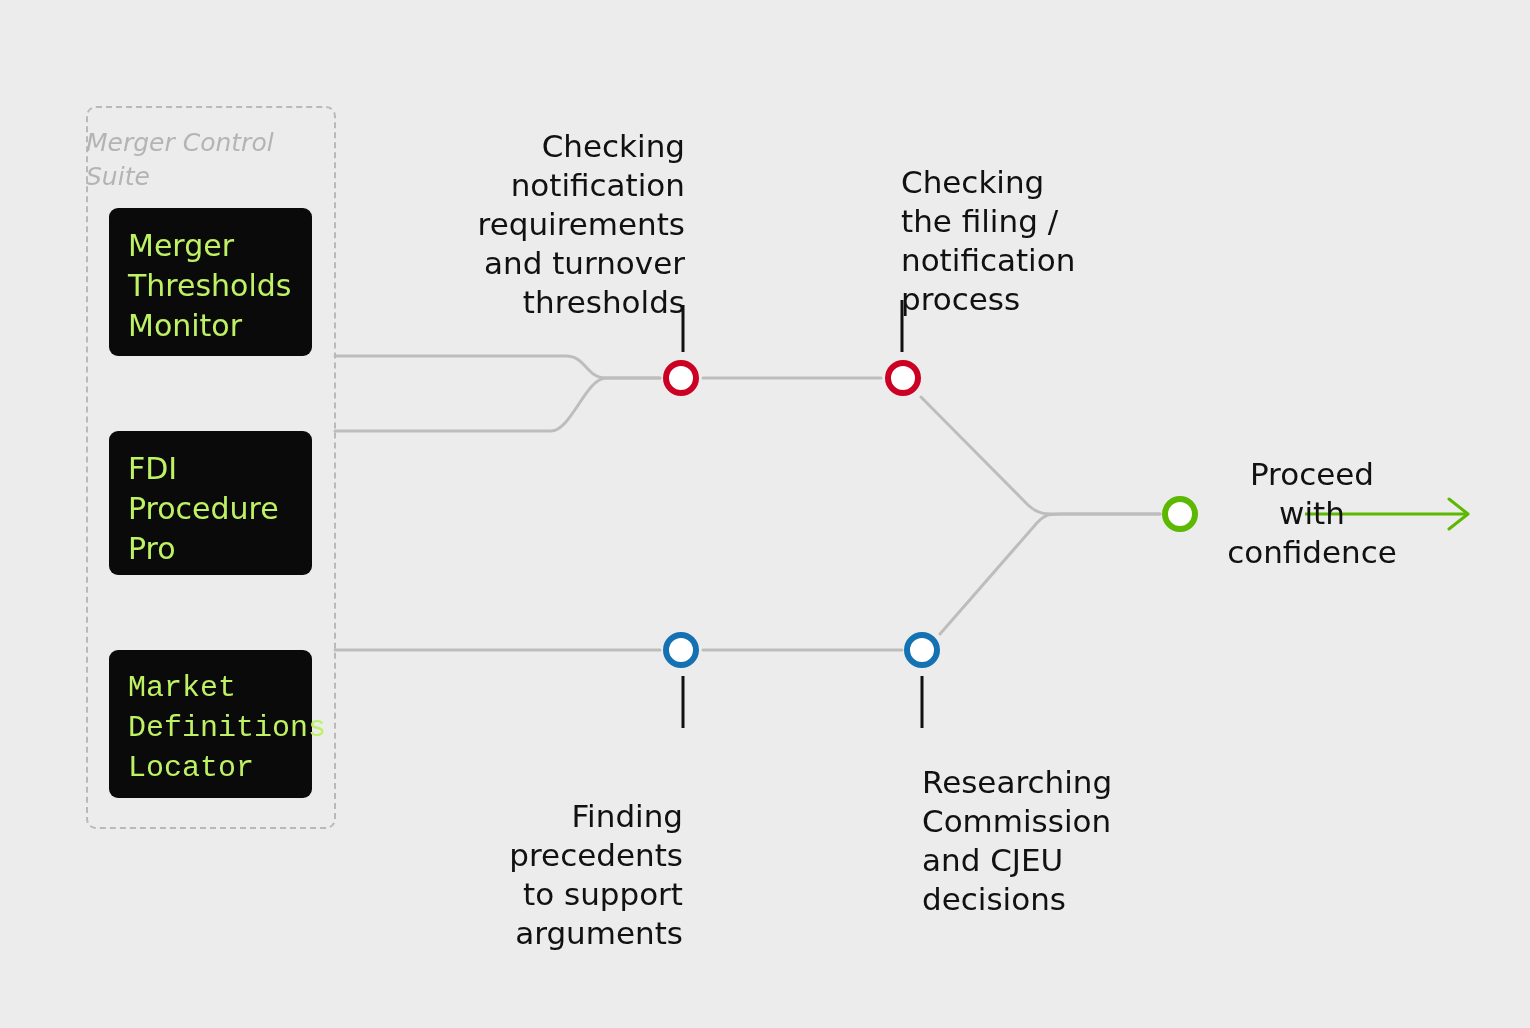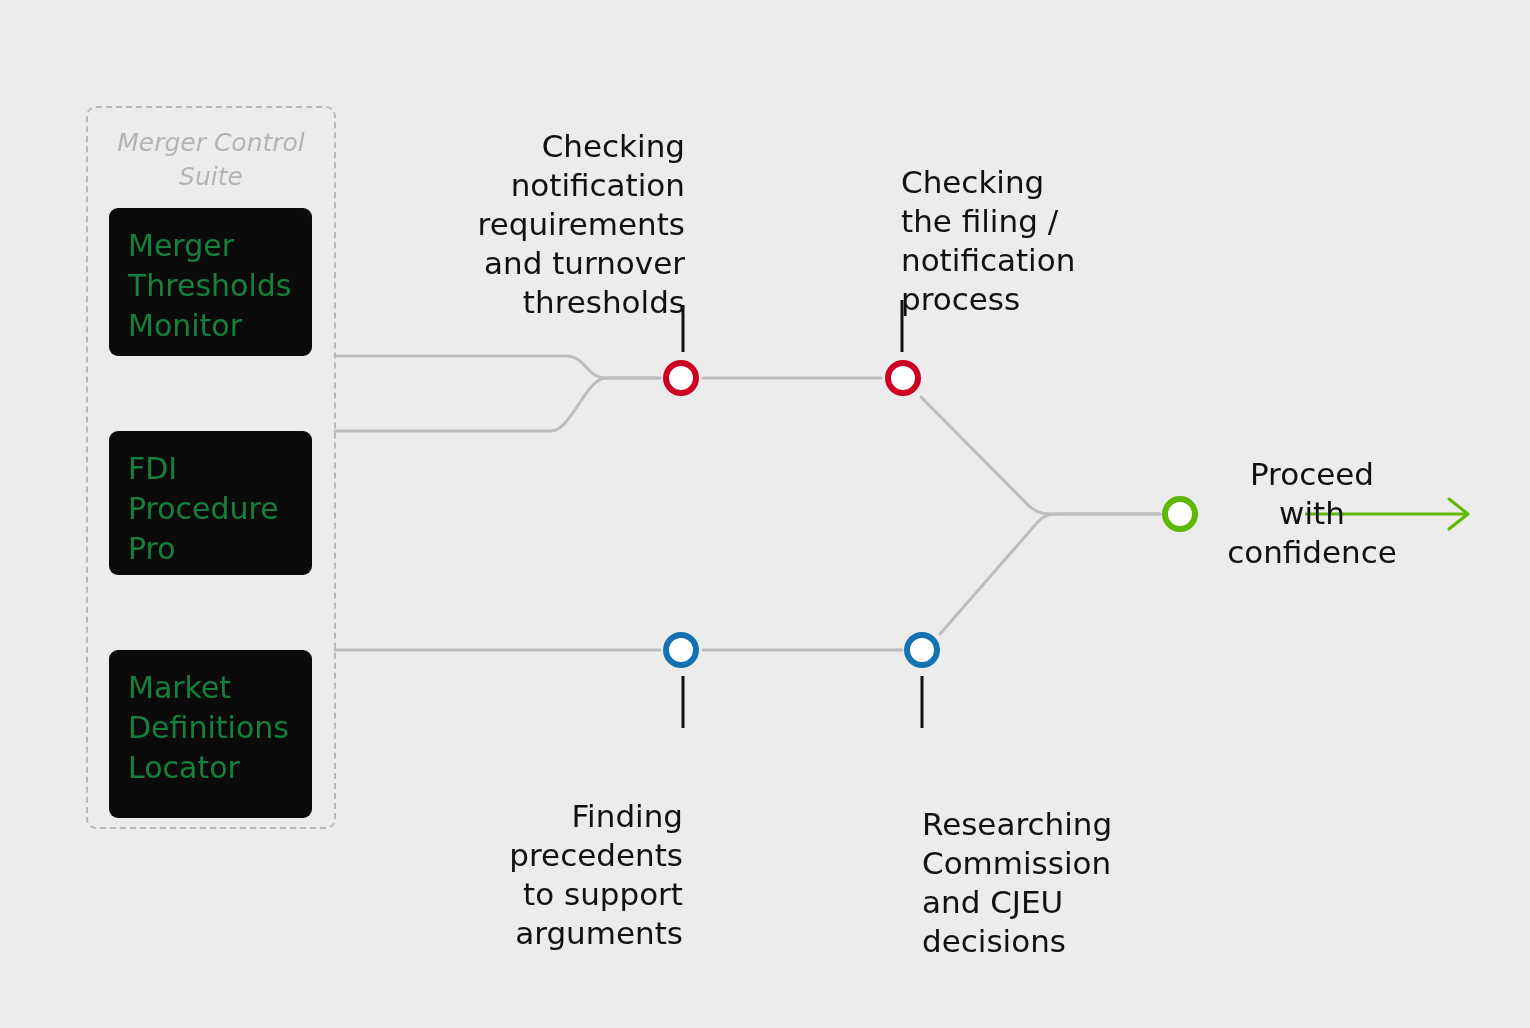--- a/index.html
+++ b/index.html
@@ -33,54 +33,53 @@
     height: 723px;
     border: 2px dashed #b9b9b9;
     border-radius: 10px;
     box-sizing: border-box;
   }
   .group-title {
     position: absolute;
     left: 86px;
     top: 126px;
     width: 250px;
-    text-align: center;
     font-style: italic;
     font-size: 25px;
     line-height: 34px;
     color: #b4b4b4;
   }
   .tool-box {
     position: absolute;
     left: 109px;
     width: 203px;
     background: #0a0a0a;
     border-radius: 9px;
-    color: #15803d;
+    color: #bef264;
     font-size: 30px;
     line-height: 40px;
     box-sizing: border-box;
     padding: 18px 12px 18px 19px;
   }
   #tool-0 { top: 208px; height: 148px; }
   #tool-1 { top: 431px; height: 144px; }
-  #tool-2 { top: 650px; height: 168px; }
+  #tool-2 { top: 650px; height: 148px; font-family: Liberation Mono, monospace; }
 
   .step-label {
     position: absolute;
     font-size: 31px;
     line-height: 39px;
     color: #111111;
     white-space: pre-line;
     margin-top: 35px;
   }
   #label-0 { left: 400px; top: 92px;  width: 285px; text-align: right; }
   #label-1 { left: 901px; top: 128px; width: 300px; text-align: left; }
   #label-2 { left: 400px; top: 762px; width: 283px; text-align: right; }
-  #label-3 { left: 922px; top: 770px; width: 300px; text-align: left; }
+  #label-3 { left: 922px; top: 728px; width: 300px; text-align: left; }
 
   .outcome-label {
     position: absolute;
     left: 1217px;
     top: 455px;
     width: 190px;
     font-size: 31px;
     line-height: 39px;
     color: #111111;
     text-align: center;

